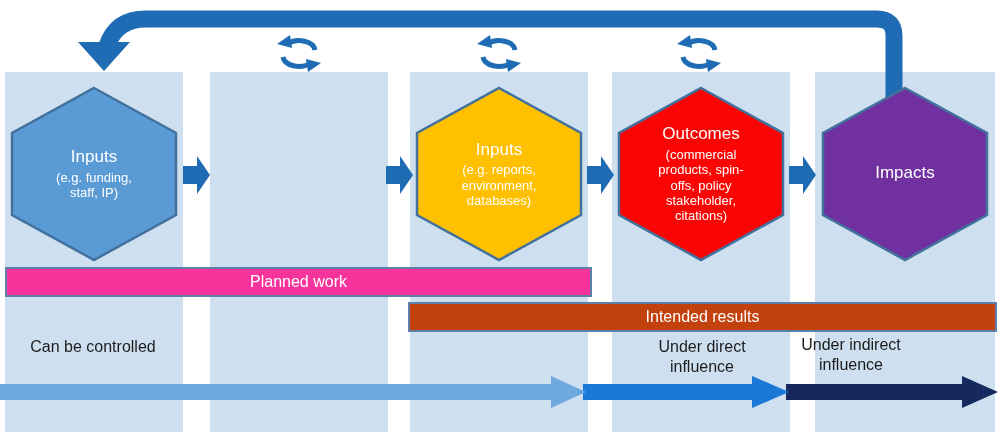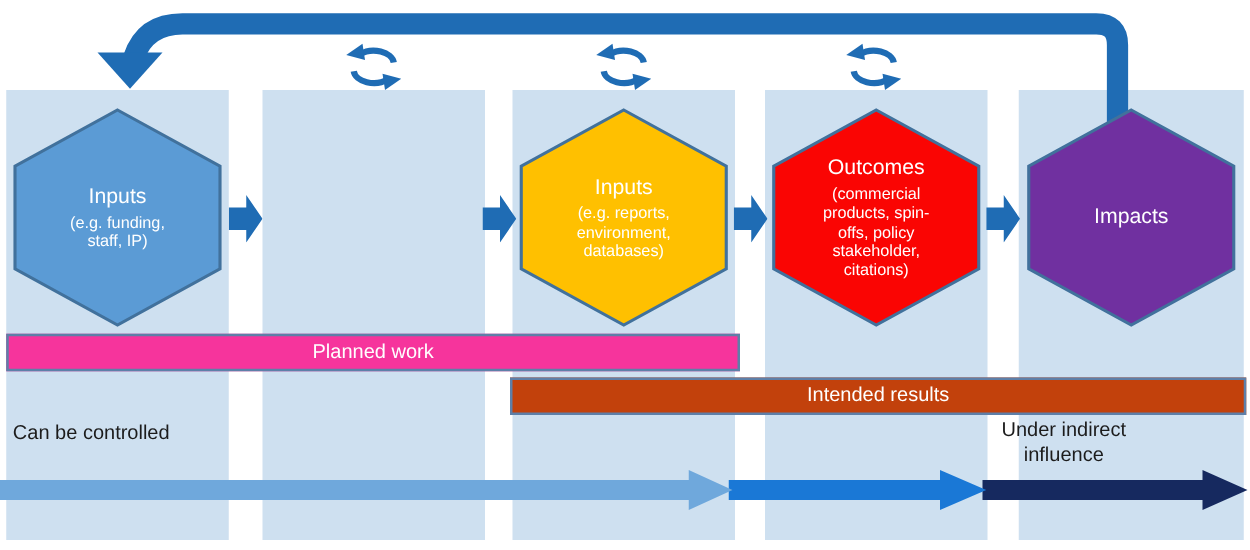--- a/index.html
+++ b/index.html
@@ -36,21 +36,21 @@
   .loop.l1{left:275px;}
   .loop.l2{left:475px;}
   .loop.l3{left:675px;}
 
   .band{position:absolute;height:26px;z-index:4;display:flex;align-items:center;justify-content:center;
         color:#ffffff;font-size:16px;border:2px solid transparent;}
   .band.planned{left:5px;top:267px;width:583px;}
   .band.intended{left:408px;top:302px;width:585px;}
 
   .zone-label{position:absolute;z-index:4;color:#1c1c1c;font-size:16px;line-height:1.25;text-align:center;}
-  .zone-label.z1{left:3px;top:337px;width:140px;}
+  .zone-label.z1{left:23px;top:337px;width:140px;}
   .zone-label.z2{left:628px;top:337px;width:148px;}
   .zone-label.z3{left:772px;top:335px;width:158px;}
 
   #feedback-svg{z-index:1;}
   #timeline-svg{z-index:3;top:372px;}
 </style>
 </head>
 <body>
 
 <div id="stage">
@@ -151,20 +151,21 @@
   </svg>
 
   <div class="band planned" style="background: rgb(246, 52, 156); border-color: rgb(94, 127, 168);">
     <span>Planned work</span>
   </div>
   <div class="band intended" style="background: #c2410c; border-color: rgb(94, 127, 168);">
     <span>Intended results</span>
   </div>
 
   <div class="zone-label z1">Can be controlled</div>
+  <div class="zone-label z2">Under direct influence</div>
   <div class="zone-label z3">Under indirect influence</div>
 
   <svg id="timeline-svg" class="layer" width="1000" height="42">
     <polygon points="786,12 962,12 962,4 998,20 962,36 962,28 786,28" fill="#16295F"></polygon>
     <polygon points="583,12 752,12 752,4 789,20 752,36 752,28 583,28" fill="#1A78D6"></polygon>
     <polygon points="0,12 551,12 551,4 586,20 551,36 551,28 0,28" fill="#6FA8DC"></polygon>
   </svg>
 
 </div>
 

